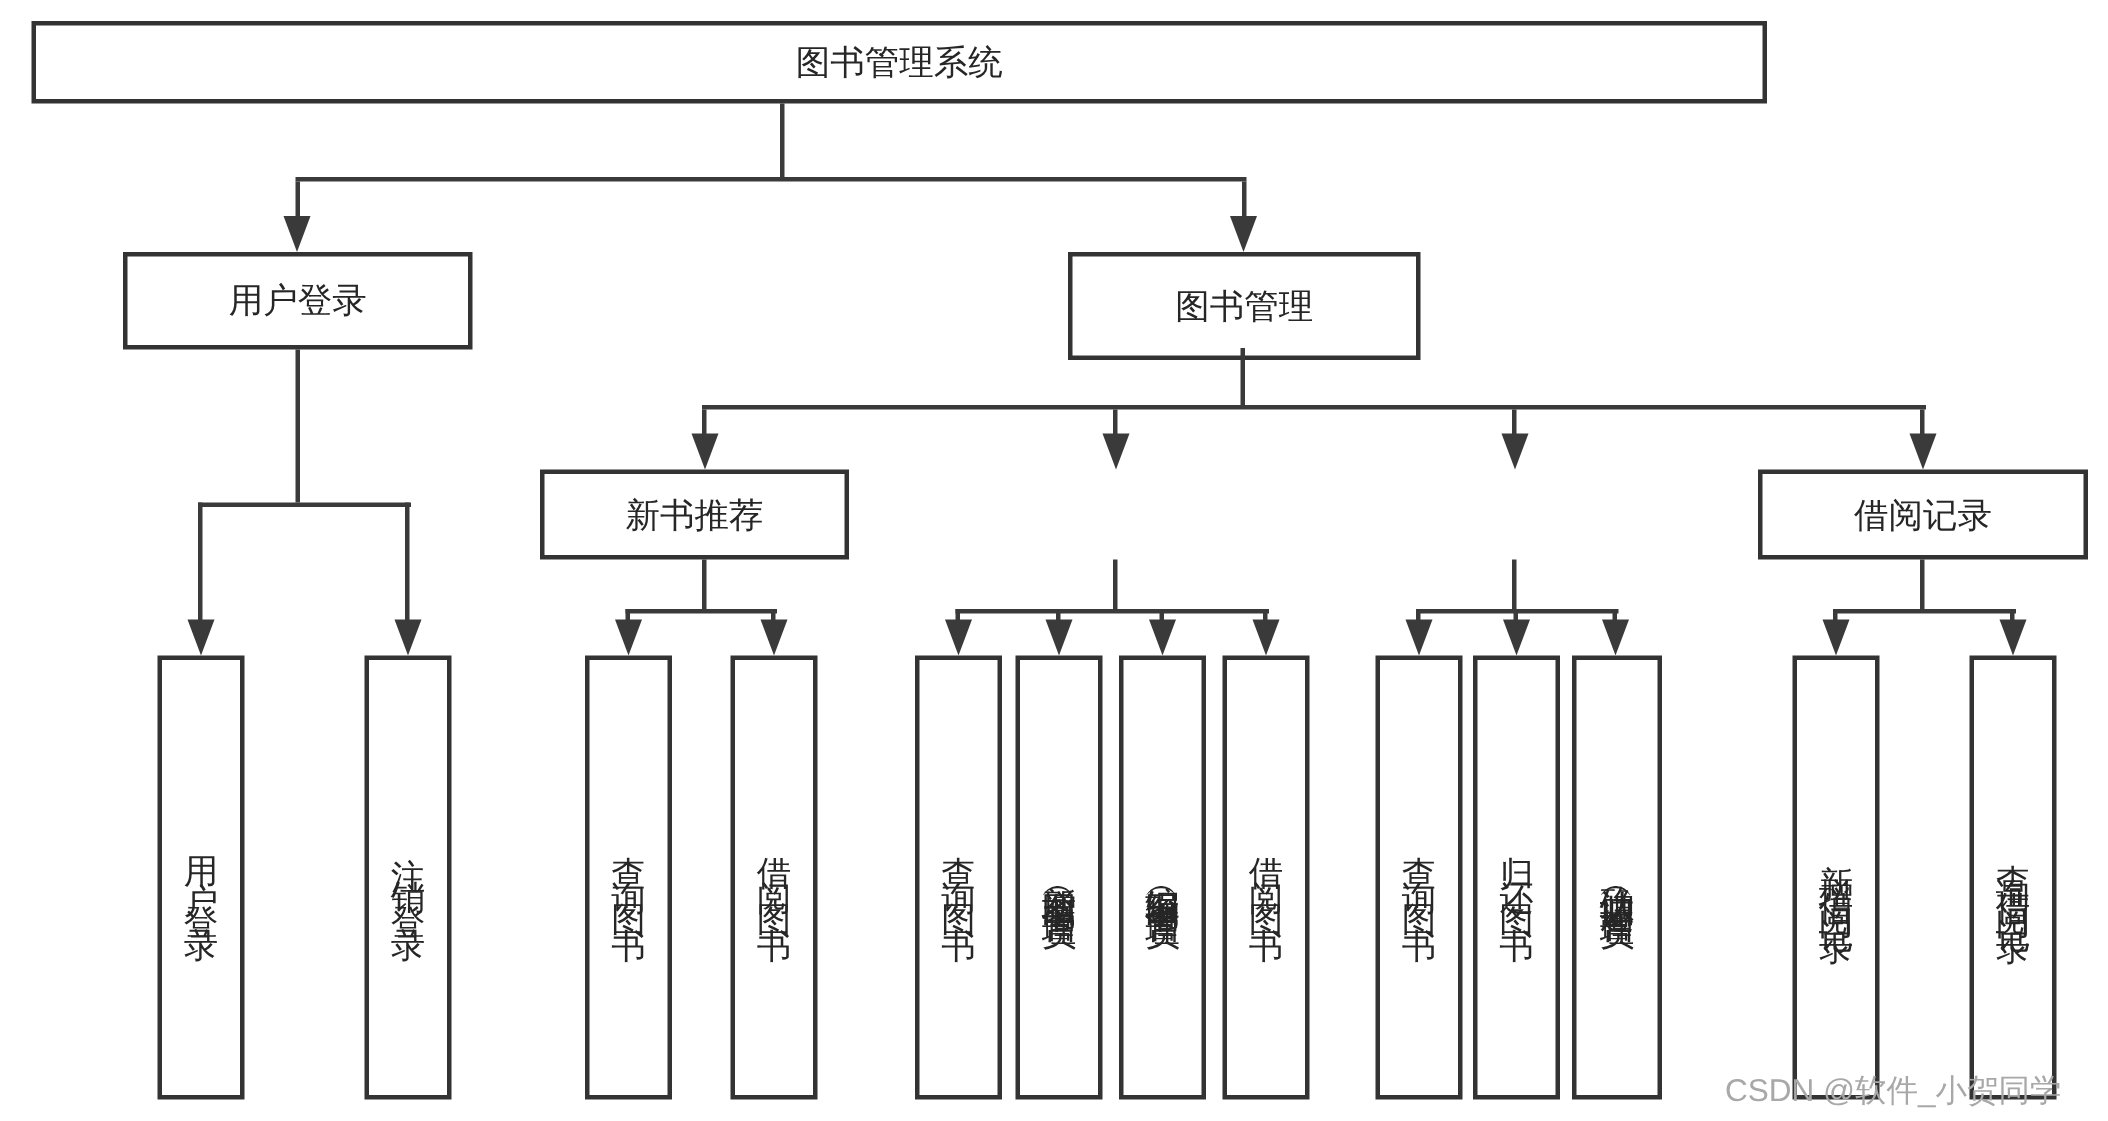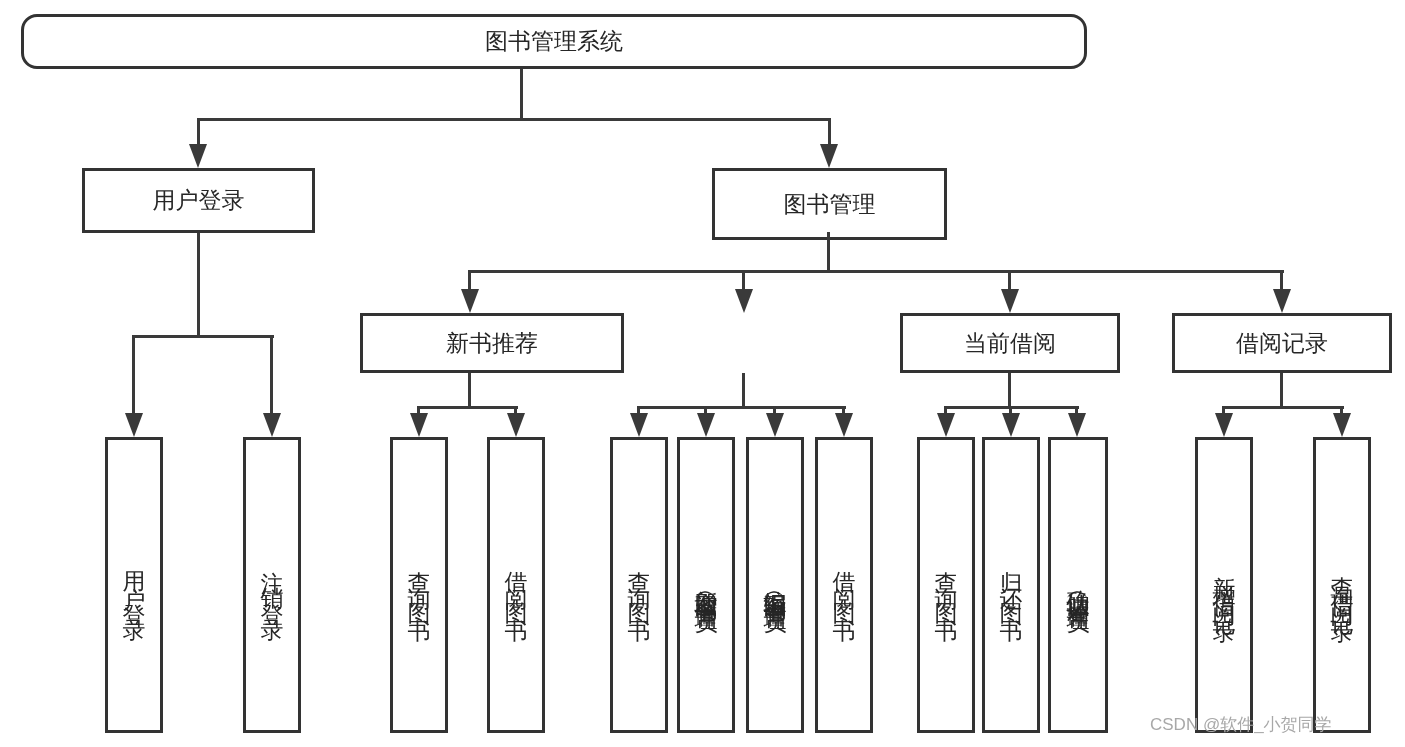--- a/index.html
+++ b/index.html
@@ -22,29 +22,29 @@
   .ls-tight { letter-spacing:3px; }
   .hline { position:absolute; height:3px; background:#3a3a3a; }
   .vline { position:absolute; width:3px;  background:#3a3a3a; }
   .arrow {
     position:absolute; width:0; height:0;
     border-left:9px solid transparent; border-right:9px solid transparent;
     border-top:24px solid #3a3a3a;
   }
   #watermark {
     position:absolute; left:1150px; top:713px;
-    font-size:17px; color:#a8a8a8; white-space:nowrap;
+    font-size:21px; color:#a8a8a8; white-space:nowrap;
   }
 </style>
 </head>
 <body>
 
 <div id="stage">
 
-  <div class="box" style="left:21px; top:14px; width:1066px; height:55px;border-radius:16px;">图书管理系统</div>
+  <div class="box" style="left:21px; top:14px; width:1157px; height:55px;">图书管理系统</div>
 
   <div class="vline" style="left:520px; top:69px;  height:49px;"></div>
   <div class="hline" style="left:197px; top:118px; width:634px;"></div>
   <div class="vline" style="left:197px; top:121px; height:24px;"></div>
   <div class="arrow" style="left:189px; top:144px;"></div>
   <div class="vline" style="left:828px; top:121px; height:24px;"></div>
   <div class="arrow" style="left:820px; top:144px;"></div>
 
   <div class="box" style="left:82px; top:168px; width:233px; height:65px;">用户登录</div>
   <div class="box" style="left:712px; top:168px; width:235px; height:72px;">图书管理</div>
@@ -60,22 +60,21 @@
   <div class="hline" style="left:468px;  top:270px; width:816px;"></div>
   <div class="vline" style="left:468px;  top:273px; height:18px;"></div>
   <div class="arrow" style="left:461px;  top:289px;"></div>
   <div class="vline" style="left:742px;  top:273px; height:18px;"></div>
   <div class="arrow" style="left:735px;  top:289px;"></div>
   <div class="vline" style="left:1008px; top:273px; height:18px;"></div>
   <div class="arrow" style="left:1001px; top:289px;"></div>
   <div class="vline" style="left:1280px; top:273px; height:18px;"></div>
   <div class="arrow" style="left:1273px; top:289px;"></div>
 
-  <div class="box" style="left:360px;  top:313px; width:264px; height:60px;">新书推荐</div>
-  <div class="box" style="left:900px;  top:313px; width:220px; height:60px;">当前借阅</div>
+  <div class="box" style="left:360px;  top:313px; width:206px; height:60px;">新书推荐</div>
   <div class="box" style="left:1172px; top:313px; width:220px; height:60px;">借阅记录</div>
 
   <div class="vline" style="left:468px; top:373px; height:33px;"></div>
   <div class="hline" style="left:417px; top:406px; width:101px;"></div>
   <div class="vline" style="left:417px; top:406px; height:10px;"></div>
   <div class="arrow" style="left:410px; top:413px;"></div>
   <div class="vline" style="left:514px; top:406px; height:10px;"></div>
   <div class="arrow" style="left:507px; top:413px;"></div>
 
   <div class="vline" style="left:742px; top:373px; height:33px;"></div>

